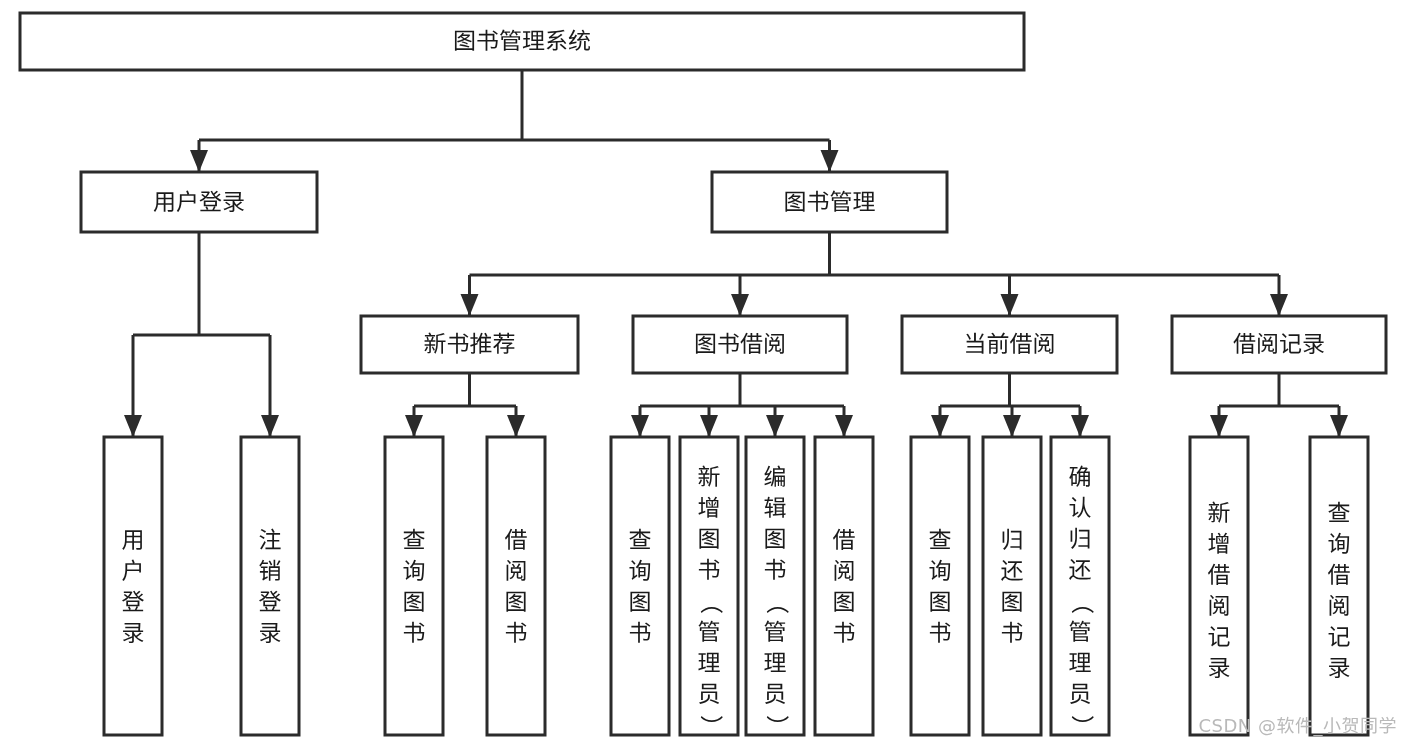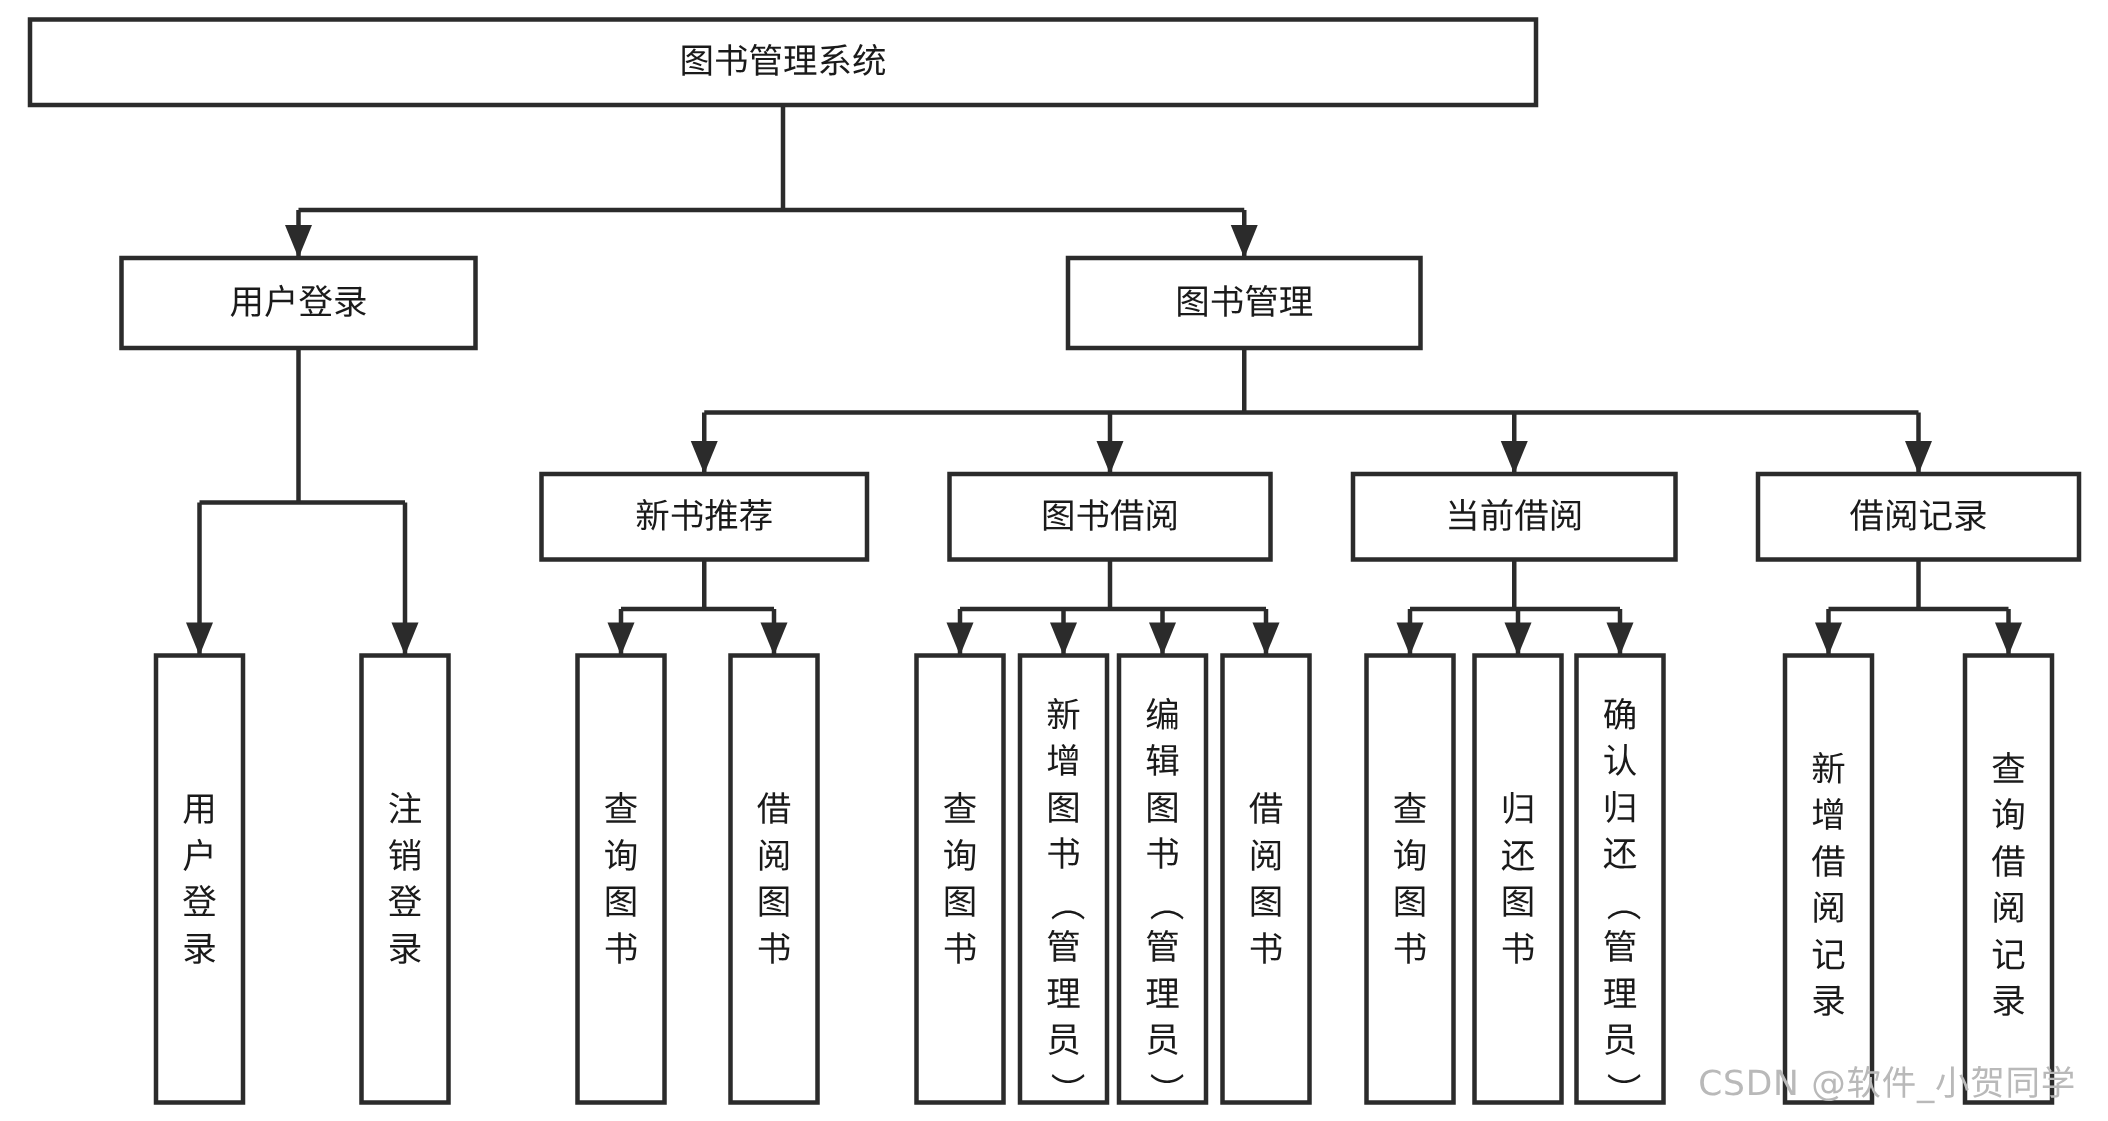--- a/index.html
+++ b/index.html
@@ -51,23 +51,23 @@
     dominant-baseline: middle;
   }
   .node-label-v {
     fill: #1a1a1a;
     font-size: 23px;
     font-family: "DejaVu Sans", "Liberation Sans", sans-serif;
     text-anchor: middle;
   }
   .watermark {
     position: absolute;
-    right: 21px;
+    right: 8px;
     bottom: 6px;
-    font-size: 23px;
+    font-size: 18px;
     color: #b9b9b9;
     font-family: "DejaVu Sans", "Liberation Sans", sans-serif;
     white-space: nowrap;
     letter-spacing: 0.5px;
   }
 </style>
 </head>
 <body>
 
 <div id="diagram-root">

